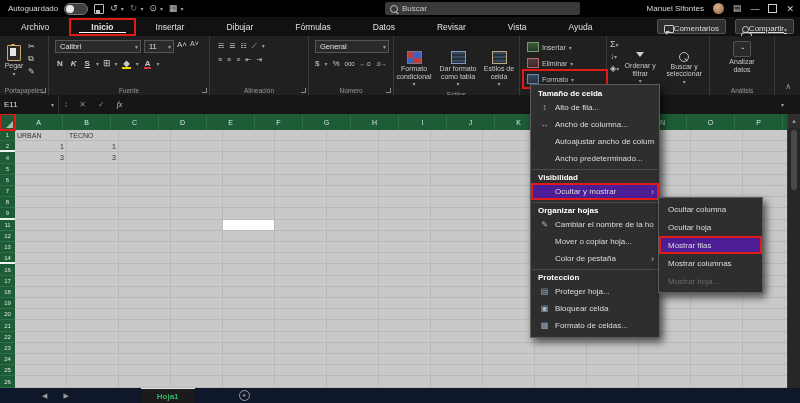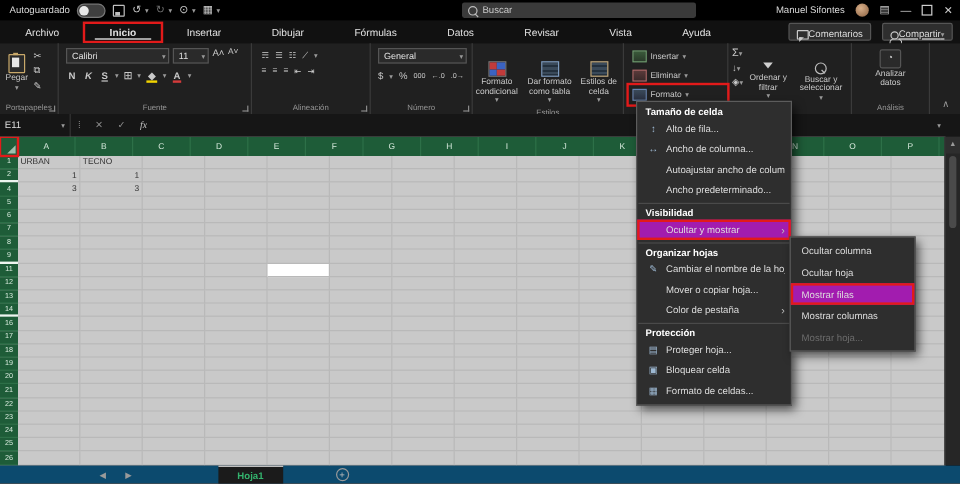--- a/index.html
+++ b/index.html
@@ -85,39 +85,39 @@
          font-size:6px;display:flex;align-items:center;justify-content:center;}
   .row-h.hidden-after{border-bottom:2px solid #eef5f0;}
   .cell{width:47px;flex:0 0 auto;border-right:1px solid #b9b9b9;border-bottom:1px solid #b9b9b9;
         font-size:7px;color:#333;display:flex;align-items:center;padding:0 2px;overflow:hidden;}
   .cell.num{justify-content:flex-end;}
   .cell.selected{background:#fff;}
   #vscroll{position:absolute;top:114px;right:0;width:12px;height:274px;background:#262626;border-left:1px solid #3a3a3a;}
   #vscroll .up{height:14px;display:flex;align-items:center;justify-content:center;color:#9a9a9a;font-size:6px;background:#2e2e2e;}
   #vscroll .thumb{margin:2px auto;width:6px;height:60px;background:#4a4a4a;border-radius:3px;}
   
-  #sheetbar{position:absolute;top:388px;left:0;right:0;height:15px;background:#0c4a6e;display:flex;align-items:center;color:#bdbdbd;font-size:8px;padding-left:41px;}
+  #sheetbar{position:absolute;top:388px;left:0;right:0;height:15px;background:#0f172a;display:flex;align-items:center;color:#bdbdbd;font-size:8px;}
   .nav{margin-left:42px;display:flex;gap:16px;font-size:7px;color:#9a9a9a;}
   #sheet-tab{margin-left:72px;height:100%;display:flex;align-items:center;padding:0 16px;background:#1b1b1b;
              color:#34b46e;font-weight:bold;border-top:1px solid #e8e8e8;}
   #new-sheet{margin-left:44px;width:9px;height:9px;border:1px solid #9a9a9a;border-radius:50%;
              display:flex;align-items:center;justify-content:center;font-size:8px;color:#bdbdbd;line-height:1;}
   
   .popup{position:absolute;background:#2e2e2e;border:1px solid #5c5c5c;box-shadow:3px 4px 8px rgba(0,0,0,.65);
          color:#ddd;font-size:8px;padding:3px 0;}
   #format-menu{left:530px;top:84px;width:128px;z-index:50;}
   #hide-submenu{left:658px;top:197px;width:103px;z-index:51;padding:2px 0;}
   .menu-header{height:11px;display:flex;align-items:center;padding:0 7px;font-weight:bold;color:#fff;}
   .menu-sep{height:1px;background:#4a4a4a;margin:2px 1px;}
   .menu-item{height:17px;display:flex;align-items:center;padding:0 5px 0 7px;}
   .mi-icon{width:13px;margin-right:4px;display:flex;align-items:center;justify-content:center;
            color:#9db8d2;font-size:8px;flex:0 0 auto;}
   .mi-label{flex:1;white-space:nowrap;overflow:hidden;}
   .mi-arrow{color:#bdbdbd;font-size:9px;}
-  .menu-item.hl,.sub-item.hl{outline:2px solid #e21a1a;outline-offset:-2px;background:#a21caf;}
+  .menu-item.hl,.sub-item.hl{outline:2px solid #e21a1a;outline-offset:-2px;background:#4c1d95;}
   .sub-item{height:18px;display:flex;align-items:center;padding:0 9px;white-space:nowrap;}
   .sub-item.dis{color:#6c6c6c;}
   
   #format-btn{outline:2px solid #e21a1a;outline-offset:0px;}
 </style>
 </head>
 <body>
 
 <div id="titlebar">
   <div class="qat">

